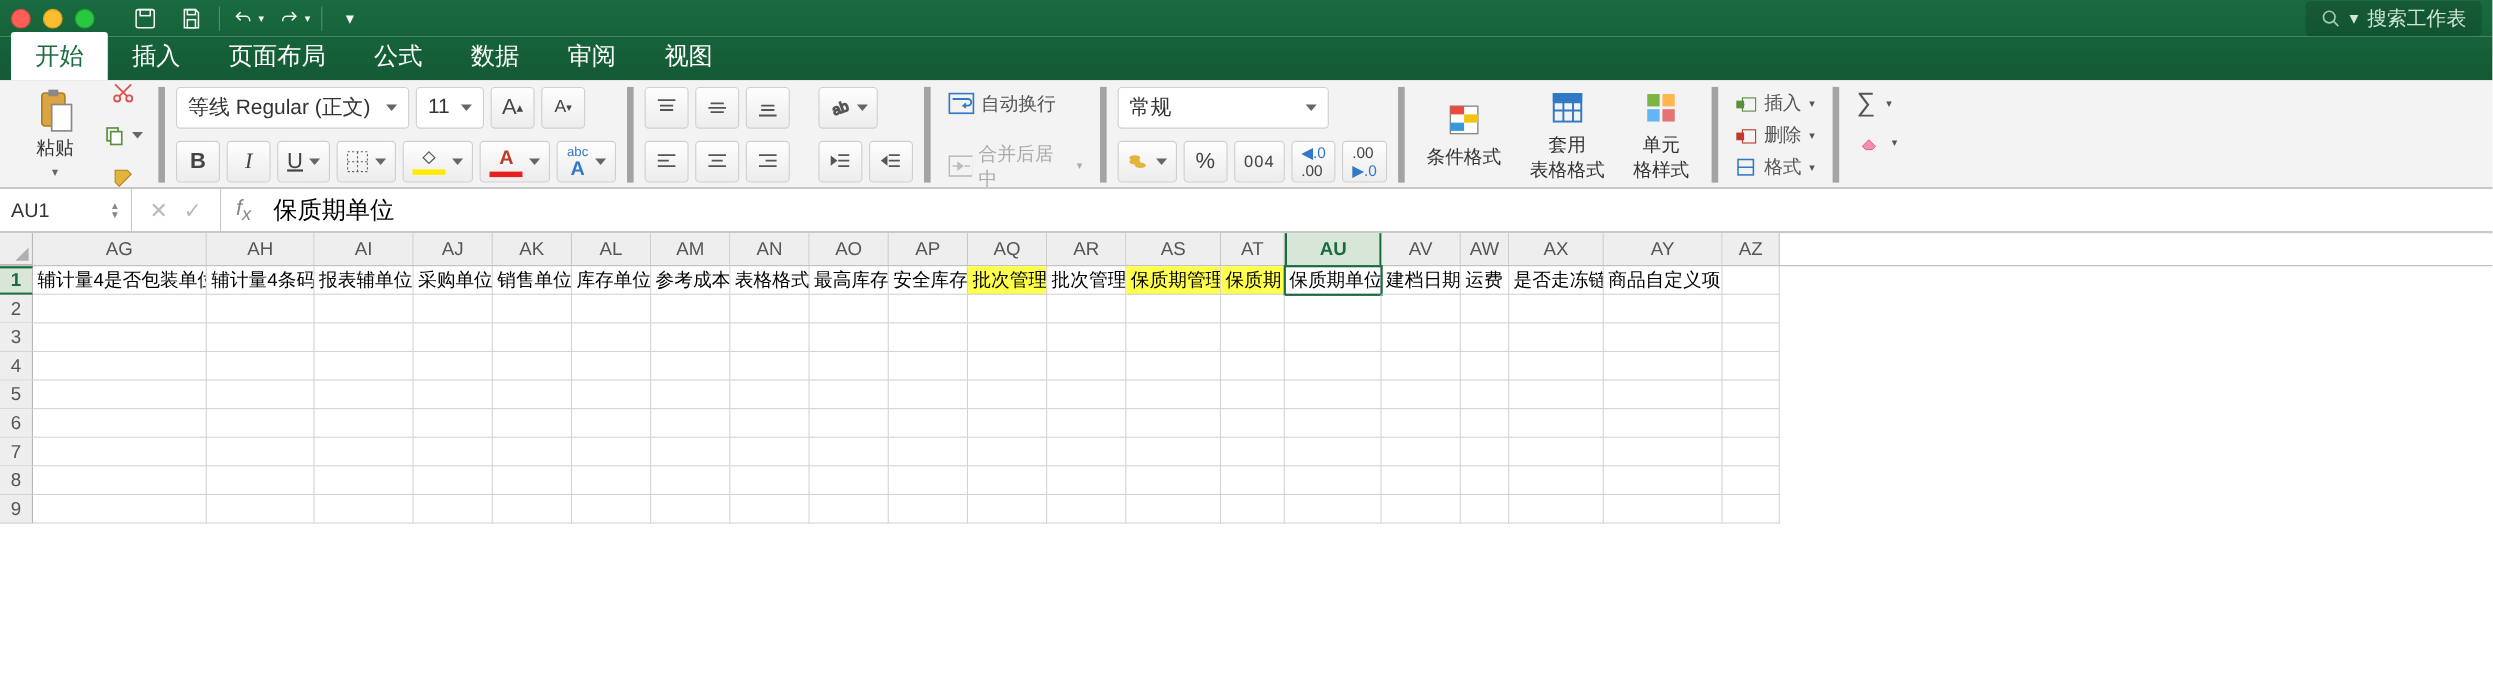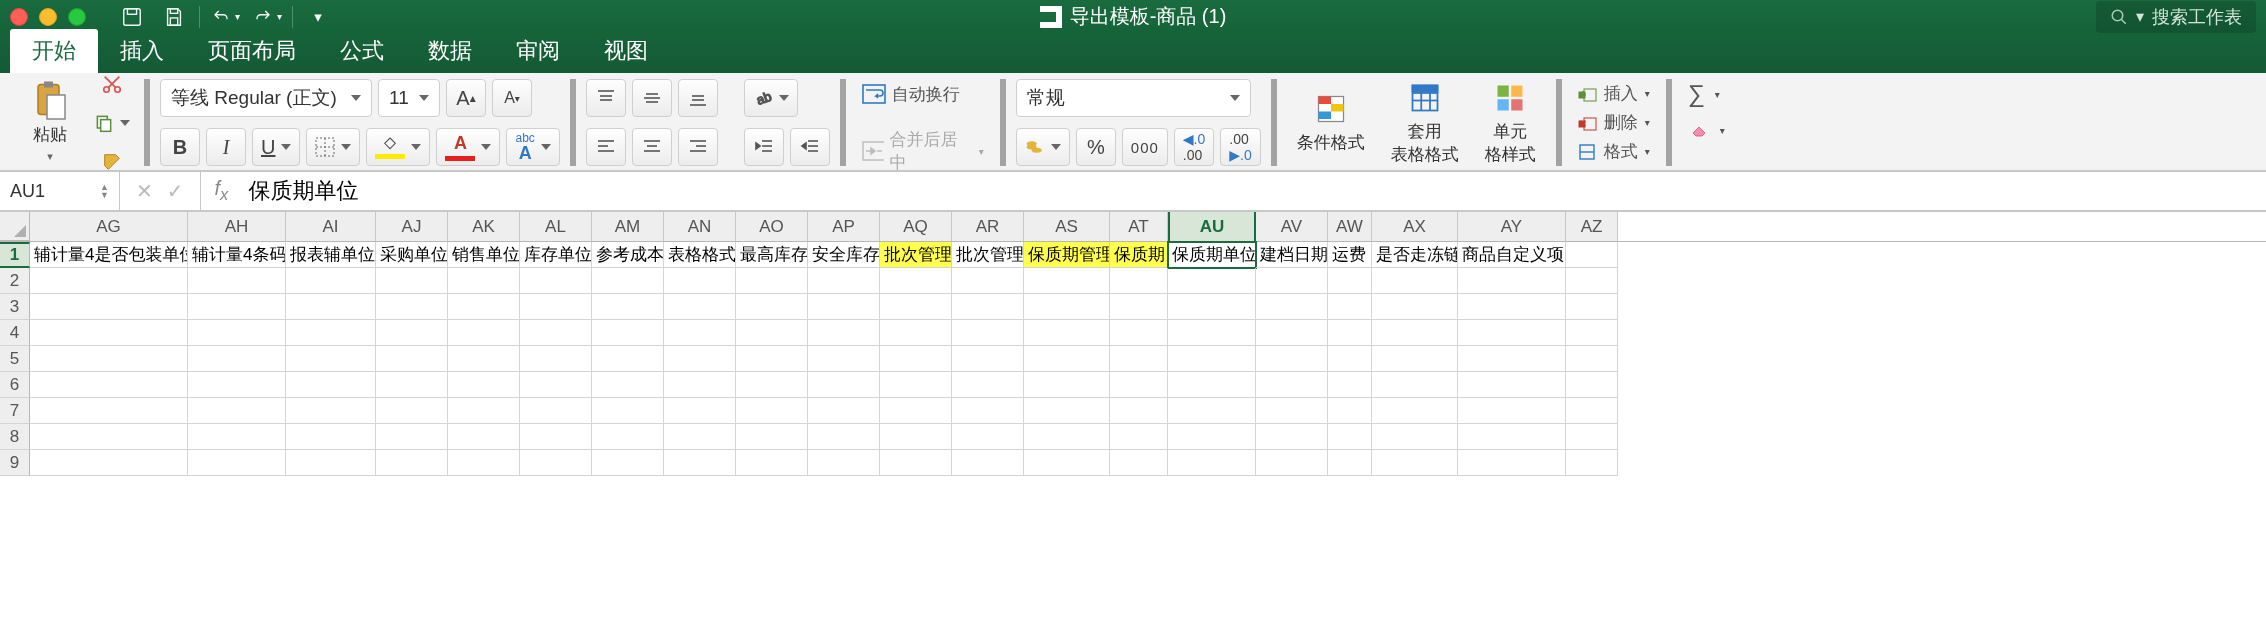--- a/index.html
+++ b/index.html
@@ -102,24 +102,20 @@
     <div class="qat-btn">
         <svg width="22" height="18" viewBox="0 0 24 24" fill="none" stroke="#fff" stroke-width="1.8">
           <path d="M15 14l5-5-5-5"></path>
           <path d="M20 9H9a5 5 0 00-5 5v1"></path>
         </svg>
         <span style="font-size:10px;color:#fff;margin-left:3px;">▾</span>
       </div>
     <div class="qat-sep"></div>
     <div class="qat-btn" style="font-size:15px;color:#fff;">▾</div>
   </div>
-  <div class="title-center">
-    <span class="doc-ico"></span>
-    <span>导出模板-商品 (1)</span>
-  </div>
   <div class="search-box">
     <svg width="18" height="18" viewBox="0 0 24 24" fill="none" stroke="#cfe6d8" stroke-width="2">
         <circle cx="10" cy="10" r="7"></circle>
         <line x1="21" y1="21" x2="15" y2="15"></line>
       </svg>
     <span style="font-size:16px;">▾</span>
     <span>搜索工作表</span>
   </div>
 </div>
 
@@ -306,35 +302,35 @@
           <line x1="15" y1="10" x2="20" y2="10"></line>
           <polygon points="9,7 13,10 9,13" fill="#bbb"></polygon>
         </svg>
         <span>合并后居中</span>
         <span style="margin-left:6px;font-size:10px;">▾</span>
       </div>
   </div>
 
   <div class="group">
     <div class="grow">
-        <div class="combo" style="width:235px;">
+        <div class="combo" style="width:192px;">
           <span>常规</span>
           <span class="dd"></span>
         </div>
       </div>
     <div class="grow">
       <div class="btn drop">
           <svg width="20" height="20" viewBox="0 0 24 24" fill="#e2b43a">
             <ellipse cx="8" cy="8" rx="6" ry="3"></ellipse>
             <ellipse cx="8" cy="12" rx="6" ry="3"></ellipse>
             <ellipse cx="14" cy="16" rx="6" ry="3"></ellipse>
           </svg>
         </div>
       <div class="btn" style="font-size:20px;">%</div>
-      <div class="btn" style="font-size:15px;letter-spacing:1px;">000</div>
+      <div class="btn" style="font-size:15px;letter-spacing:1px;">004</div>
       <div class="btn" style="font-size:14px;">
           <div>
             <div style="color:#3178c6;">◀.0</div>
             <div>.00</div>
           </div>
         </div>
       <div class="btn" style="font-size:14px;">
           <div>
             <div>.00</div>
             <div style="color:#3178c6;">▶.0</div>

